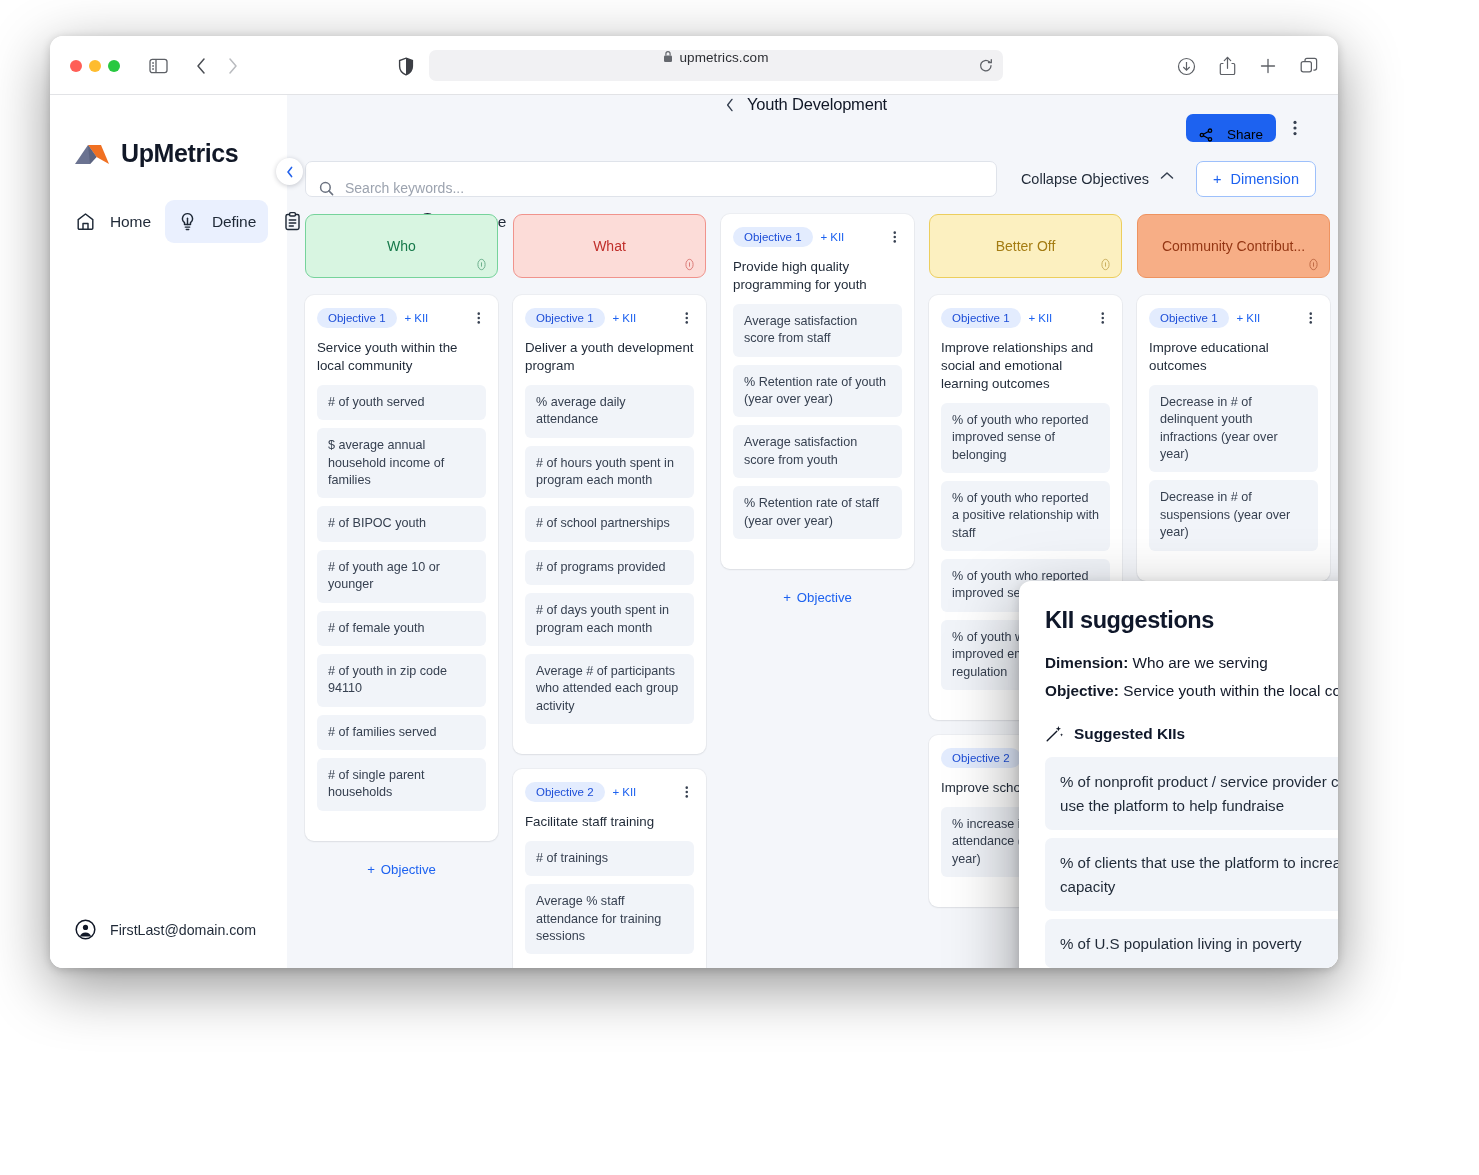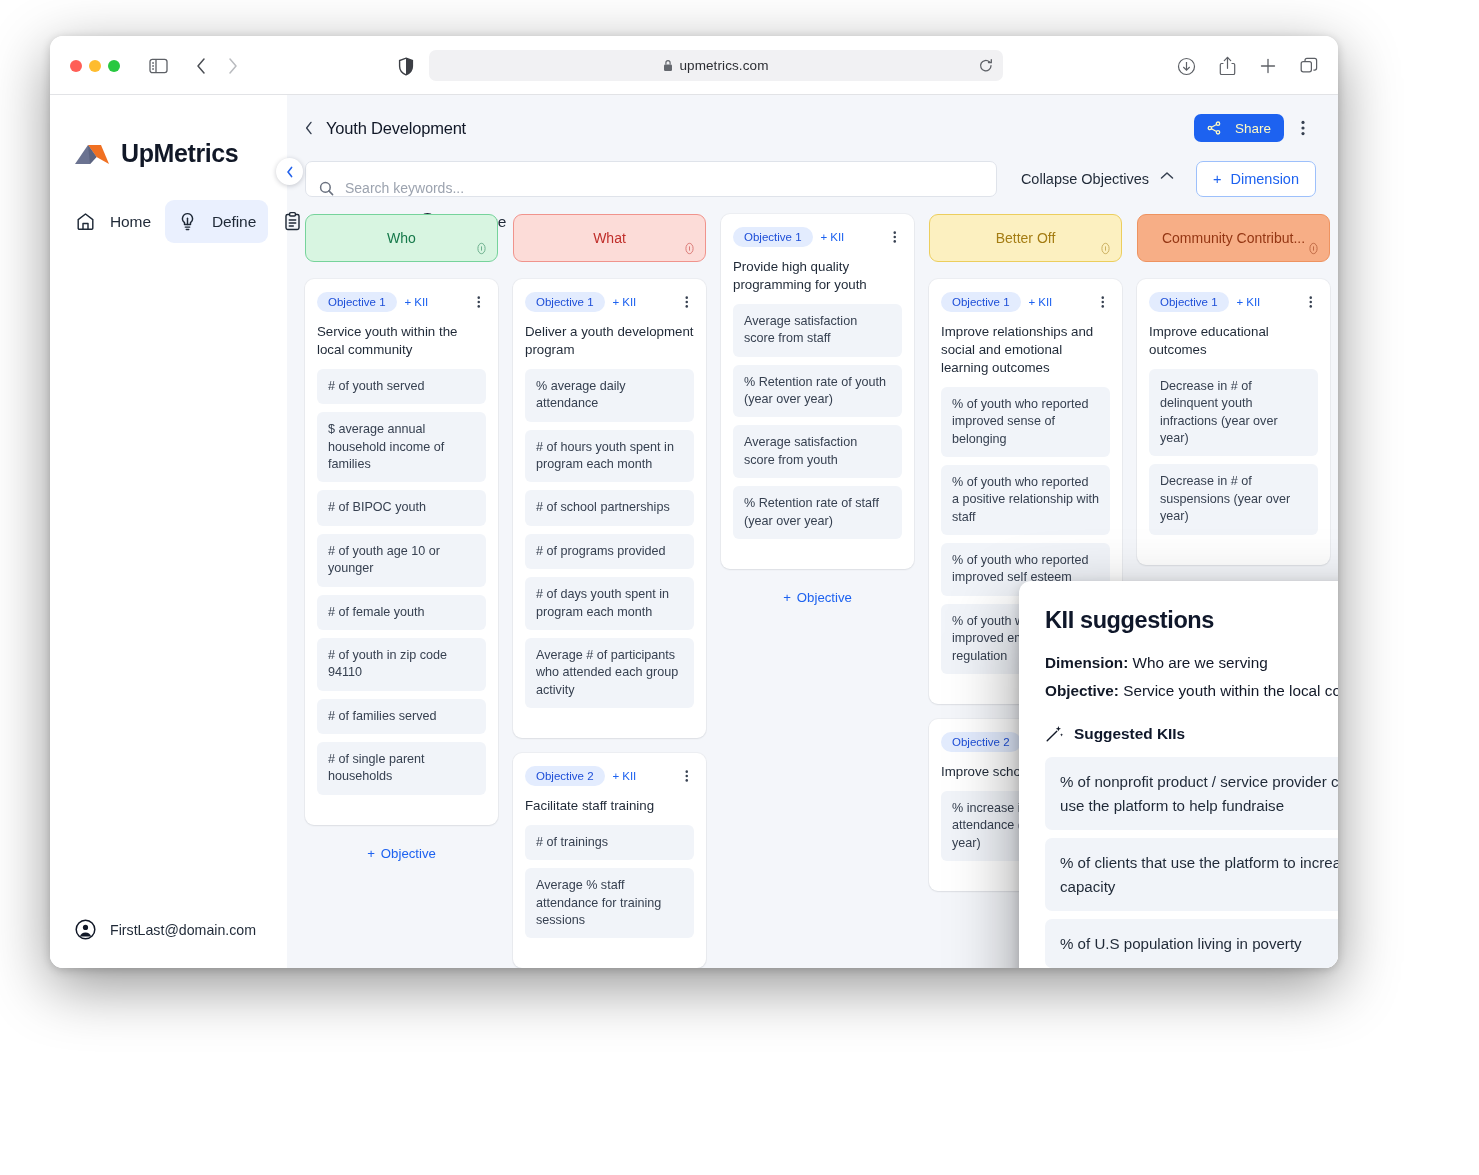--- a/index.html
+++ b/index.html
@@ -48,21 +48,21 @@
   #download-icon  { left: 1124px; width: 24px; height: 24px; }
   #share-up-icon  { left: 1165px; width: 24px; height: 24px; }
   #newtab-icon    { left: 1206px; width: 24px; height: 24px; }
   #tabs-icon      { left: 1247px; width: 24px; height: 24px; }
 
   #url-bar {
     position: absolute; left: 379px; top: 14px;
     width: 574px; height: 31px;
     background: #f1f1f3;
     border-radius: 7px;
-    display: flex; align-items: center; justify-content: center;
+    display: flex; align-items: flex-start; justify-content: center;
     gap: 6px;
   }
   #url-text {
     font-size: 13.5px; color: #2c2e33; letter-spacing: .1px;
   }
   #lock-icon { color:#65686e; display:flex; align-items:center; }
   #reload-icon {
     position: absolute; right: 10px; top: 50%; transform: translateY(-50%);
     color: #5d6066; display:flex; align-items:center;
   }
@@ -123,34 +123,34 @@
   }
 
   
   #main {
     flex: 1 1 auto; position: relative;
     padding: 0 0 0 18px;
     overflow: hidden;
   }
   #main-header {
     display: flex; align-items: center;
-    height: 66px; padding-right: 22px;
+    height: 66px; padding-right: 30px; flex-direction: column;
   }
   #breadcrumb { display: flex; align-items: center; gap: 13px; }
   #breadcrumb-back-icon { color: #374151; display:flex; }
   #breadcrumb-title {
     font-size: 16.5px; color: #111827; letter-spacing: -0.2px;
   }
   #header-actions { margin-left: auto; display: flex; align-items: center; gap: 6px; }
   #share-button {
-    background: #1d62f0; color: #fef9c3;
+    background: #1d62f0; color: #000000;
     border: none; border-radius: 7px;
     height: 28px; padding: 0 13px;
     font-size: 13.5px; font-family: inherit;
-    display: flex; align-items: center; gap: 14px; cursor: pointer;
+    display: flex; align-items: flex-end; gap: 14px; cursor: pointer;
   }
   #share-button-icon { display: flex; }
   #header-more-button {
     width: 26px; height: 28px;
     display:flex; align-items:center; justify-content:center;
     color:#374151; cursor:pointer; background:none; border:none;
   }
 
   
   #toolbar-row {
@@ -190,21 +190,21 @@
 
   
   #board {
     display: flex; gap: 15px;
     padding-right: 22px;
     align-items: flex-start;
   }
   .column { width: 193px; flex: 0 0 193px; }
 
   .dimension-header {
-    height: 48px; border-radius: 9px;
+    height: 64px; border-radius: 9px;
     border: 1px solid;
     display: flex; align-items: center; justify-content: center;
     position: relative;
     font-size: 14px; font-weight: 500;
     margin-bottom: 17px;
     padding: 0 10px;
     text-align: center;
     overflow: hidden; white-space: nowrap;
   }
   .dimension-info-icon {

